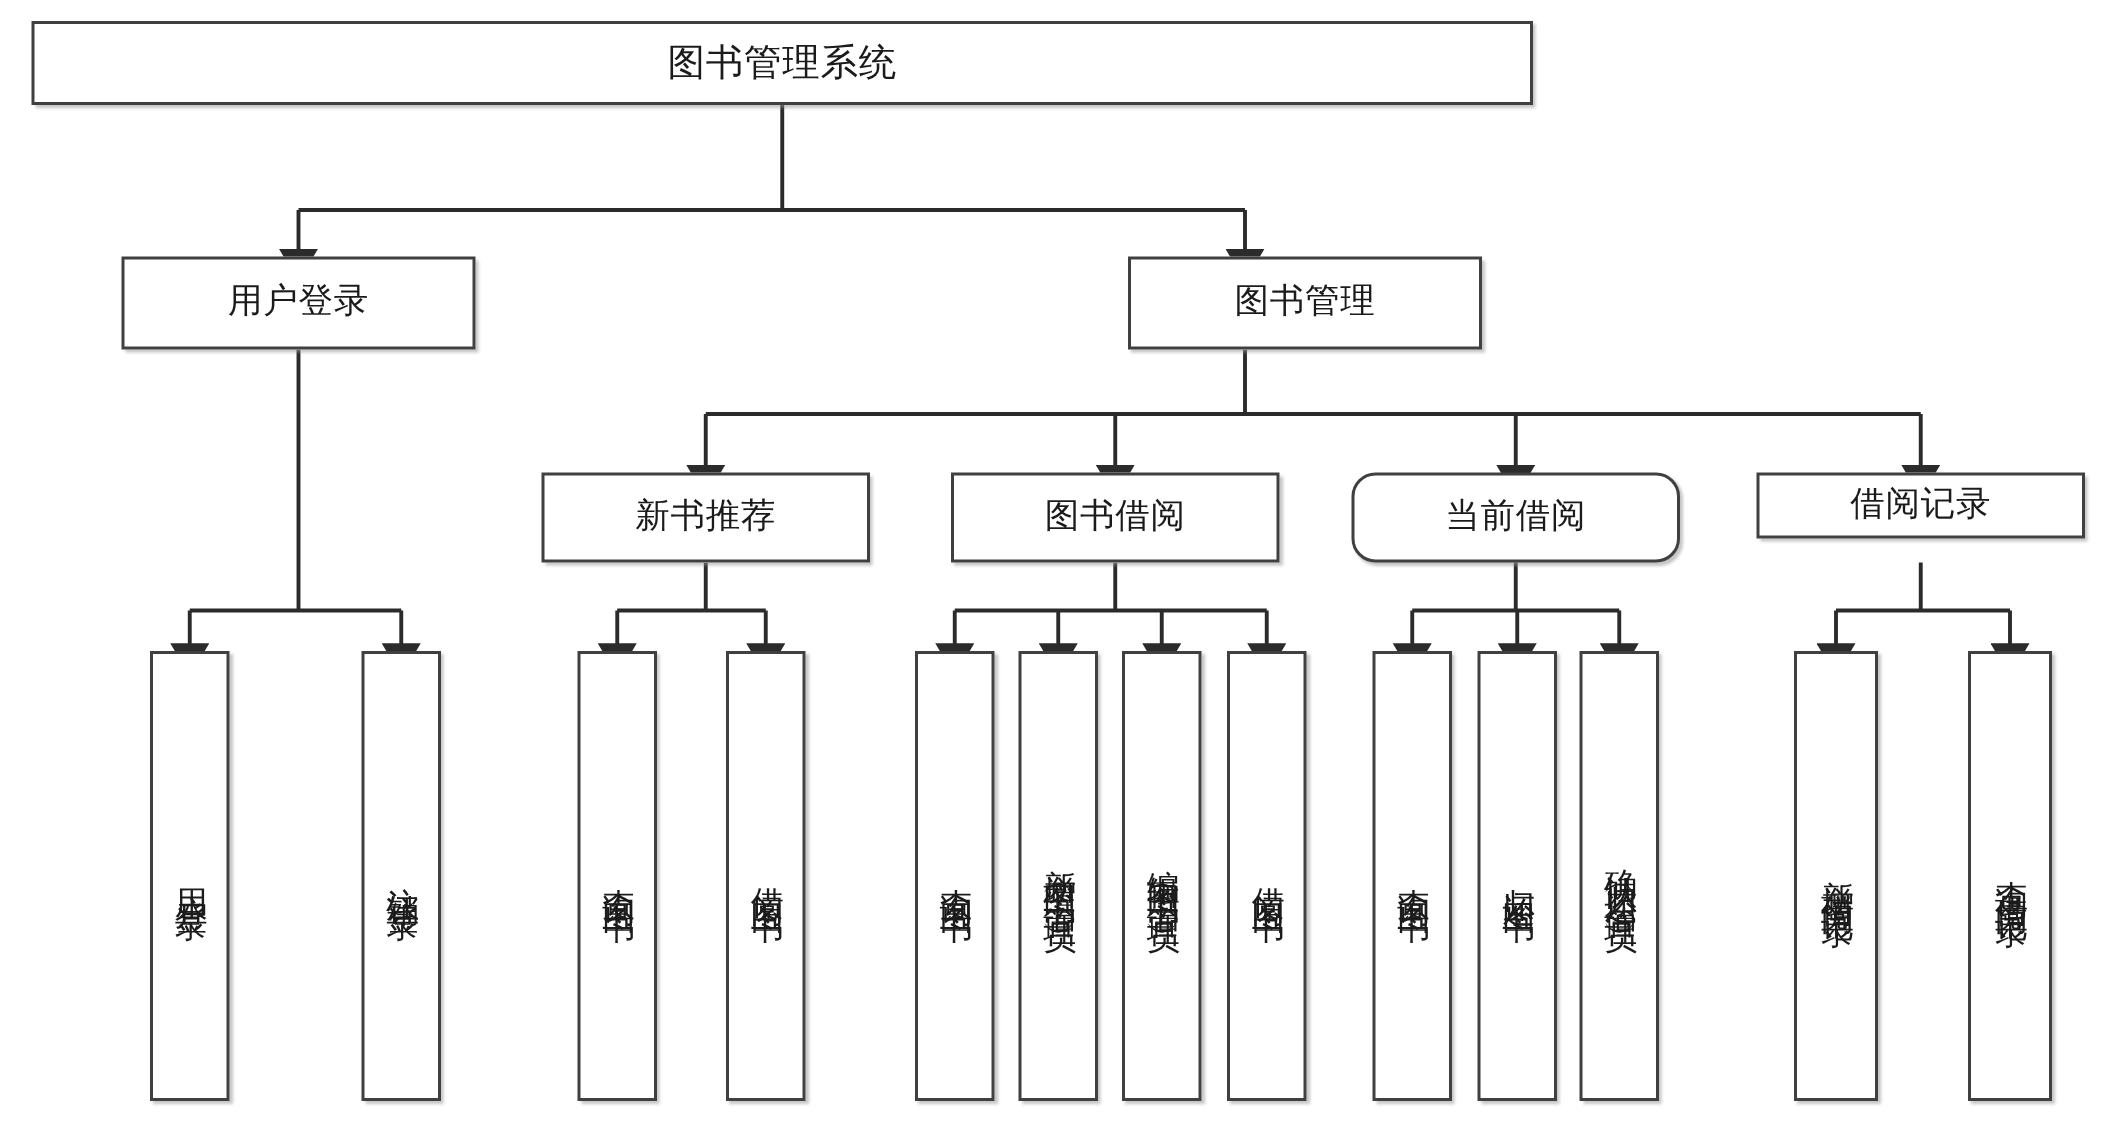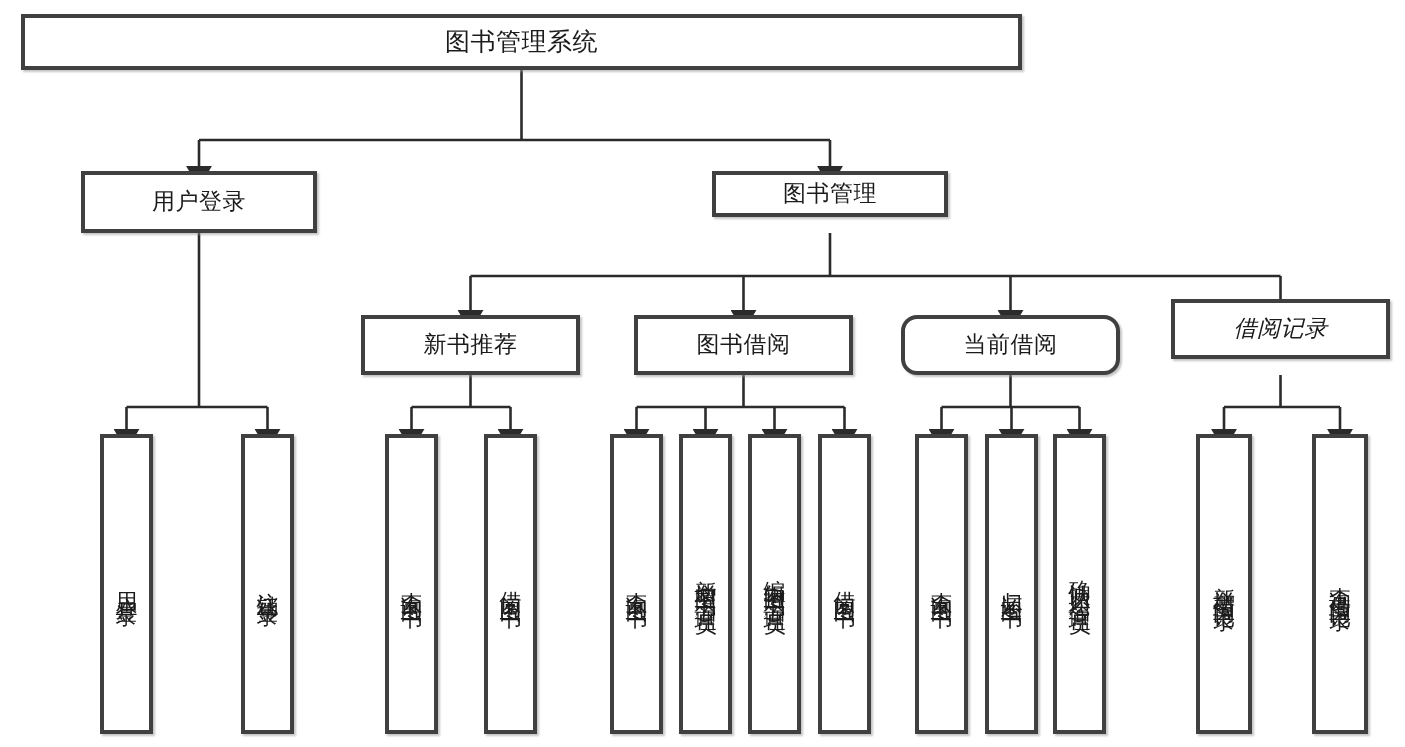--- a/index.html
+++ b/index.html
@@ -22,21 +22,21 @@
     position: absolute;
     left: 0;
     top: 0;
     width: 1405px;
     height: 747px;
   }
   .node-box {
     position: absolute;
     box-sizing: border-box;
     background: #ffffff;
-    border: 4px solid #404040;
+    border: 2px solid #404040;
     box-shadow: 2px 2px 2px rgba(150,150,150,0.55);
     display: flex;
     align-items: center;
     justify-content: center;
     overflow: hidden;
   }
   .node-label-h {
     font-size: 23px;
     color: #1b1b1b;
     line-height: 1.1;
@@ -115,33 +115,33 @@
       </g>
   </svg>
 
   <div id="nodes-layer">
       <div class="node-box" id="root-node" style="left: 21px; top: 14px; width: 1001px; height: 56px;">
         <span class="node-label-h">图书管理系统</span>
       </div>
       <div class="node-box" id="node-user-login" style="left: 81px; top: 171px; width: 236px; height: 62px;">
         <span class="node-label-h">用户登录</span>
       </div>
-      <div class="node-box" id="node-book-manage" style="left: 712px; top: 171px; width: 236px; height: 46px; justify-content: center;">
+      <div class="node-box" id="node-book-manage" style="left: 752px; top: 171px; width: 236px; height: 62px; justify-content: center;">
         <span class="node-label-h">图书管理</span>
       </div>
       <div class="node-box" id="node-new-book-recommend" style="left: 361px; top: 315px; width: 219px; height: 60px;">
         <span class="node-label-h">新书推荐</span>
       </div>
       <div class="node-box" id="node-book-borrow" style="left: 634px; top: 315px; width: 219px; height: 60px;">
         <span class="node-label-h">图书借阅</span>
       </div>
       <div class="node-box" id="node-current-borrow" style="left: 901px; top: 315px; width: 219px; height: 60px; border-radius: 16px;">
         <span class="node-label-h">当前借阅</span>
       </div>
-      <div class="node-box" id="node-borrow-record" style="left: 1171px; top: 299px; width: 219px; height: 60px; font-style: italic;">
+      <div class="node-box" id="node-borrow-record" style="left: 1171px; top: 315px; width: 219px; height: 44px;">
         <span class="node-label-h">借阅记录</span>
       </div>
       <div class="node-box" id="node-leaf-user-login" style="left: 100px; top: 434px; width: 53px; height: 300px;">
         <span class="node-label-v">用户登录</span>
       </div>
       <div class="node-box" id="node-leaf-logout" style="left: 241px; top: 434px; width: 53px; height: 300px;">
         <span class="node-label-v">注销登录</span>
       </div>
       <div class="node-box" id="node-leaf-query-book-1" style="left: 385px; top: 434px; width: 53px; height: 300px;">
         <span class="node-label-v">查询图书</span>

